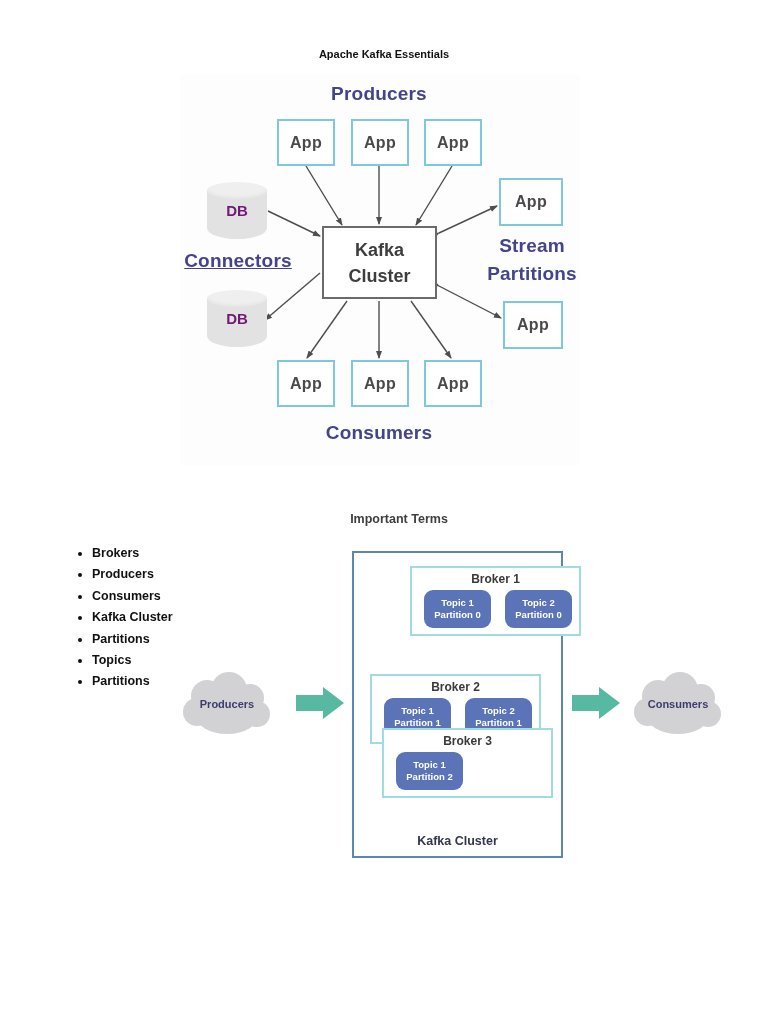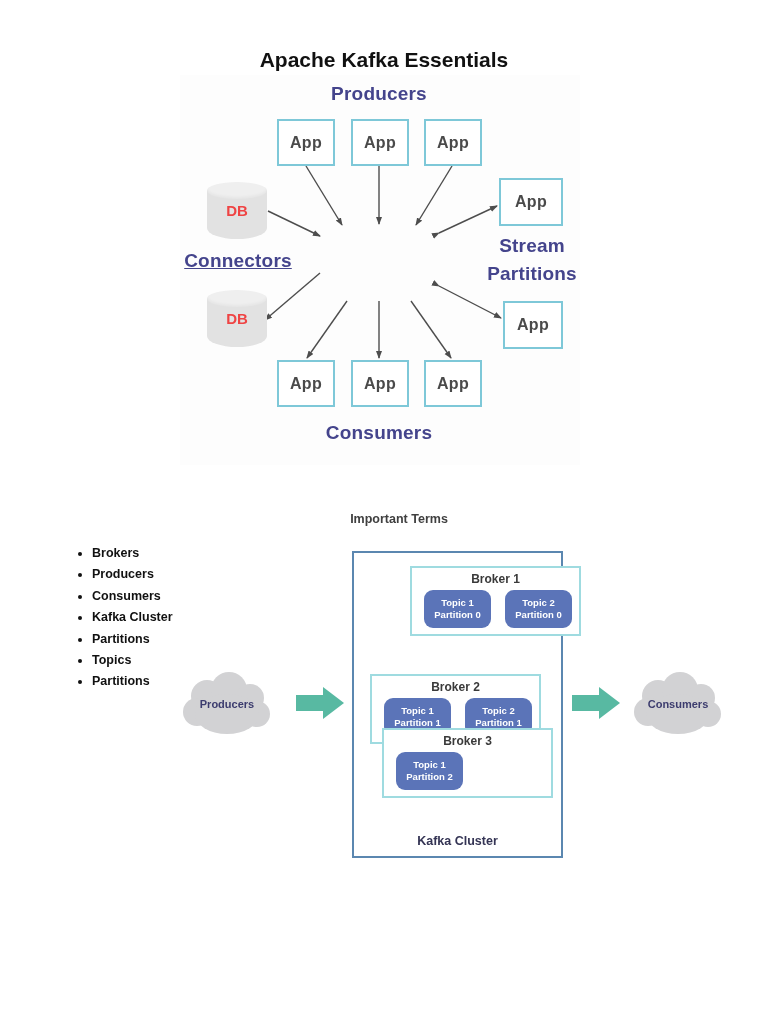--- a/index.html
+++ b/index.html
@@ -7,21 +7,21 @@
     width:768px; height:1024px; position:relative;
     background:#ffffff; overflow:hidden;
     font-family:"Liberation Sans", sans-serif;
     -webkit-font-smoothing:antialiased;
   }
   .abs { position:absolute; }
 
   
   .doc-title {
     left:0; right:0; top:48px; text-align:center;
-    font-size:21px; font-weight:bold; color:#111;
+    font-size:11px; font-weight:bold; color:#111;
   }
   .terms-title {
     left:284px; width:230px; top:512px; text-align:center;
     font-size:12.5px; font-weight:bold; color:#404040;
   }
 
   
   .diagram1 { left:180px; top:75px; width:400px; height:390px; background:#fdfdfd; }
   .d1-label {
     text-align:center; color:var(--label-purple);
@@ -42,21 +42,21 @@
     position:absolute; left:0; right:0; top:8px; bottom:0;
     background:#e2e2e2; border-radius:0 0 50% 50% / 0 0 11px 11px;
   }
   .cyl .cyl-top {
     position:absolute; left:0; right:0; top:0; height:17px;
     background:#efefef; border-radius:50%;
     box-shadow:inset 0 -2px 3px rgba(0,0,0,0.04);
   }
   .cyl .cyl-label {
     position:absolute; left:0; right:0; top:20px; text-align:center;
-    font-size:15px; font-weight:600; color:#ef4444;
+    font-size:15px; font-weight:600; color:#701a75;
   }
   svg.arrows { position:absolute; left:0; top:0; }
   .arrow { stroke:var(--diagram-arrow); stroke-width:1.4; fill:none; }
 
   
   .terms-list {
     left:62px; top:543px; margin:0; padding:0 0 0 30px; list-style:disc;
   }
   .terms-list li {
     font-size:12.5px; font-weight:bold; color:#111; line-height:21.4px;
@@ -136,20 +136,24 @@
   </div>
 
   <div class="abs d1-label" style="left:0px; top:175px; width:116px;text-decoration:underline;">Connectors</div>
 
   <div class="abs cyl" style="left:27px; top:215px; width:60px; height:57px;">
     <div class="cyl-body"></div>
     <div class="cyl-top"></div>
     <div class="cyl-label">DB</div>
   </div>
 
+  <div class="abs cluster-box" style="left:142px; top:151px; width:111px; height:69px;">
+    <span>Kafka</span>
+    <span>Cluster</span>
+  </div>
 
   <div class="abs app-box" style="left:319px; top:103px; width:60px; height:44px;">App</div>
 
   <div class="abs d1-label" style="left:292px; top:160px; width:120px;">Stream</div>
   <div class="abs d1-label" style="left:292px; top:188px; width:120px;">Partitions</div>
 
   <div class="abs app-box" style="left:323px; top:226px; width:56px; height:44px;">App</div>
 
   <div class="abs app-box" style="left:97px;  top:285px; width:54px; height:43px;">App</div>
   <div class="abs app-box" style="left:171px; top:285px; width:54px; height:43px;">App</div>

